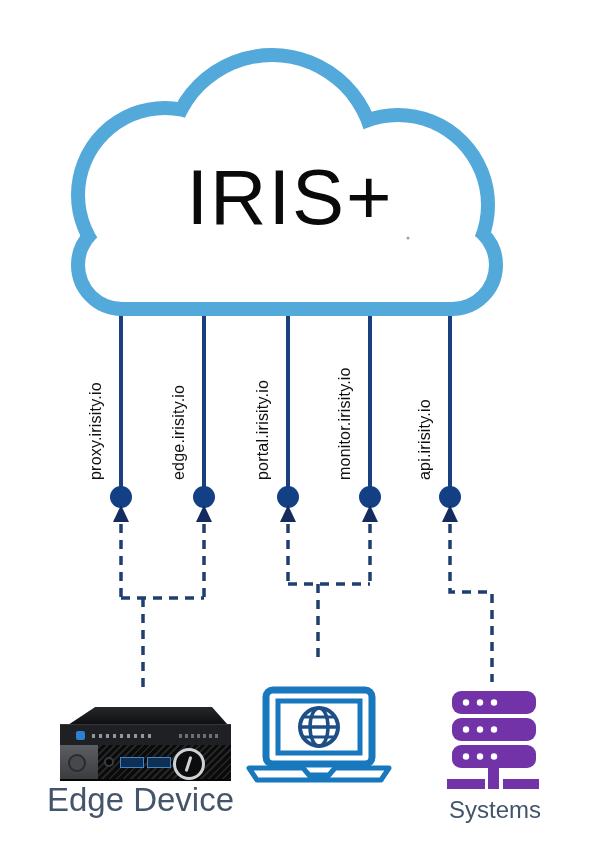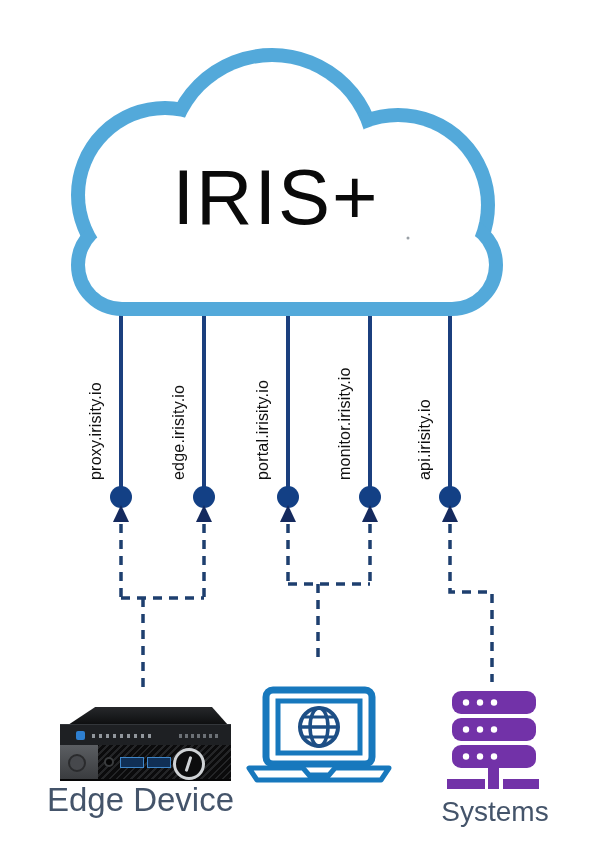--- a/index.html
+++ b/index.html
@@ -2,34 +2,34 @@
 <html><head>
 <meta charset="utf-8">
 <style>
   html,body{margin:0;padding:0;background:#ffffff;}
   #canvas{
     position:relative;width:600px;height:858px;background:#ffffff;overflow:hidden;
     font-family:"Liberation Sans", sans-serif;
   }
   #diagram-svg{position:absolute;left:0;top:0;}
   .cloud-label{
-    position:absolute;left:116px;top:158px;width:320px;text-align:center;
+    position:absolute;left:130px;top:158px;width:320px;text-align:center;
     font-size:78px;font-weight:400;color:#0a0a0a;letter-spacing:2px;line-height:1;
   }
   .ep-label{
     position:absolute;top:338px;height:142px;width:26px;
     writing-mode:vertical-rl;transform:rotate(180deg);
     font-size:16px;font-weight:400;color:#101010;white-space:nowrap;
     letter-spacing:0.2px;
   }
   .caption{
     position:absolute;text-align:center;color:#44546a;font-weight:400;
   }
   #edge-caption{left:38px;top:781px;width:205px;font-size:33px;}
-  #systems-caption{left:430px;top:796px;width:130px;font-size:28px;}
+  #systems-caption{left:430px;top:796px;width:130px;font-size:24px;}
 
   
   #edge-device{position:absolute;left:58px;top:702px;width:175px;height:80px;}
   .ed-top{position:absolute;left:10px;top:5px;right:5px;height:18px;
     background:linear-gradient(#26282b,#0d0e0f);
     clip-path:polygon(17% 0,90% 0,100% 100%,0 100%);}
   .ed-mid{position:absolute;left:2px;top:22px;right:2px;height:21px;background:#1e2023;
     border-top:1px solid #33363a;}
   .ed-logo{position:absolute;left:16px;top:6px;width:9px;height:9px;background:#2e7fd0;border-radius:2px;}
   .ed-brand{position:absolute;left:32px;top:9px;width:62px;height:4px;

